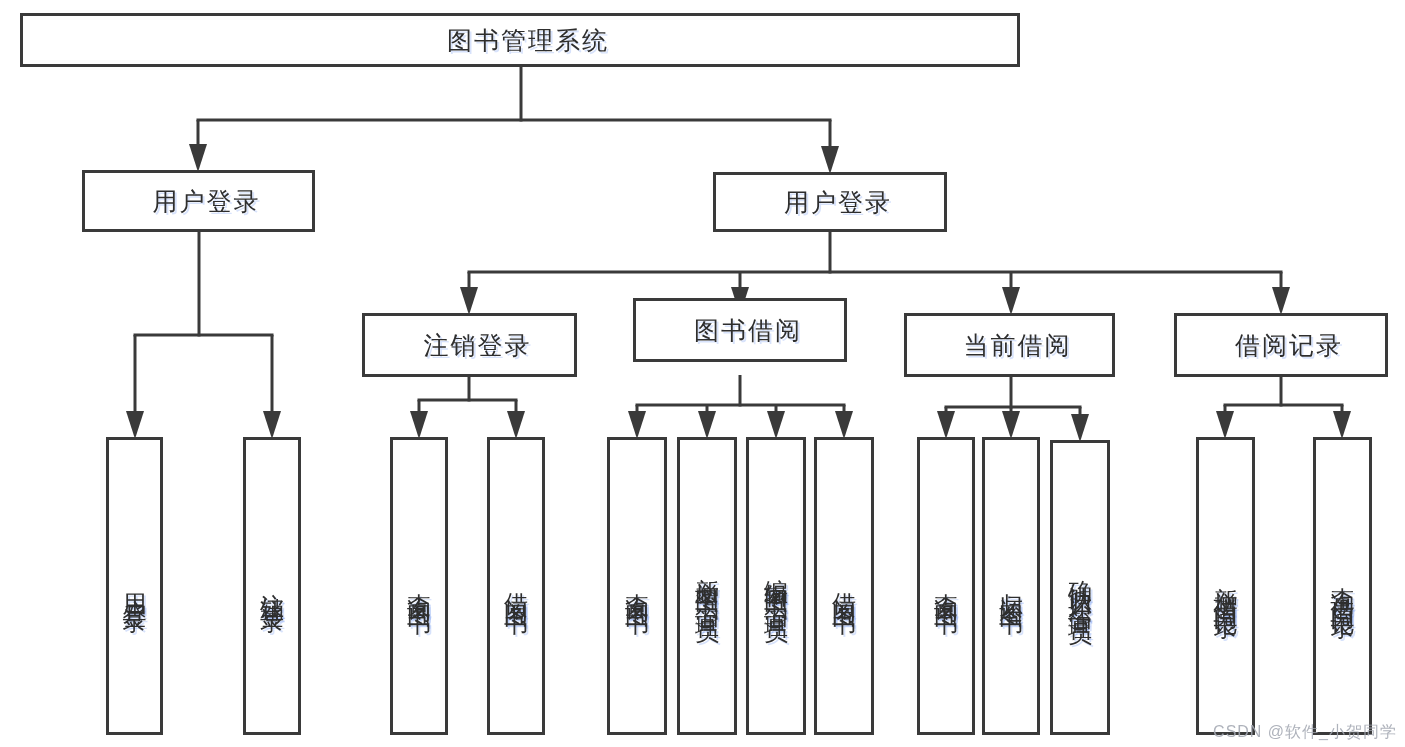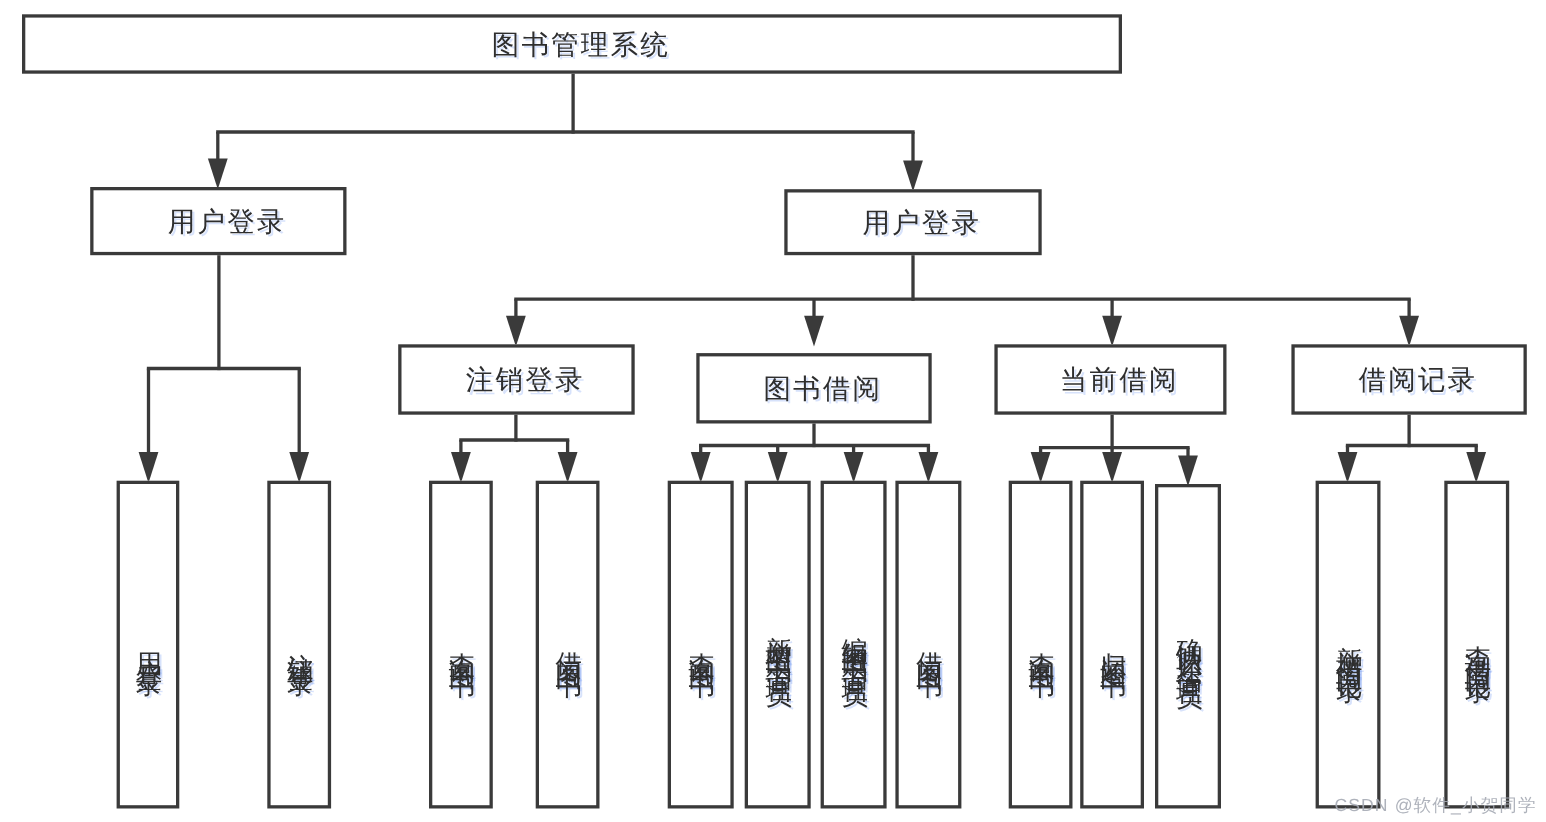--- a/index.html
+++ b/index.html
@@ -160,21 +160,21 @@
   <div class="box" style="left:82px; top:170px; width:233px; height:62px;">
     <span class="node-label">用户登录</span>
   </div>
   <div class="box" style="left:713px; top:172px; width:234px; height:60px;">
     <span class="node-label">用户登录</span>
   </div>
 
   <div class="box" style="left:362px; top:313px; width:215px; height:64px;">
     <span class="node-label">注销登录</span>
   </div>
-  <div class="box" style="left:633px; top:321px; width:214px; height:64px;">
+  <div class="box" style="left:633px; top:298px; width:214px; height:64px;">
     <span class="node-label">图书借阅</span>
   </div>
   <div class="box" style="left:904px; top:313px; width:211px; height:64px;">
     <span class="node-label">当前借阅</span>
   </div>
   <div class="box" style="left:1174px; top:313px; width:214px; height:64px;">
     <span class="node-label">借阅记录</span>
   </div>
 
   <div class="leaf" style="left:106px; width:57px;">

